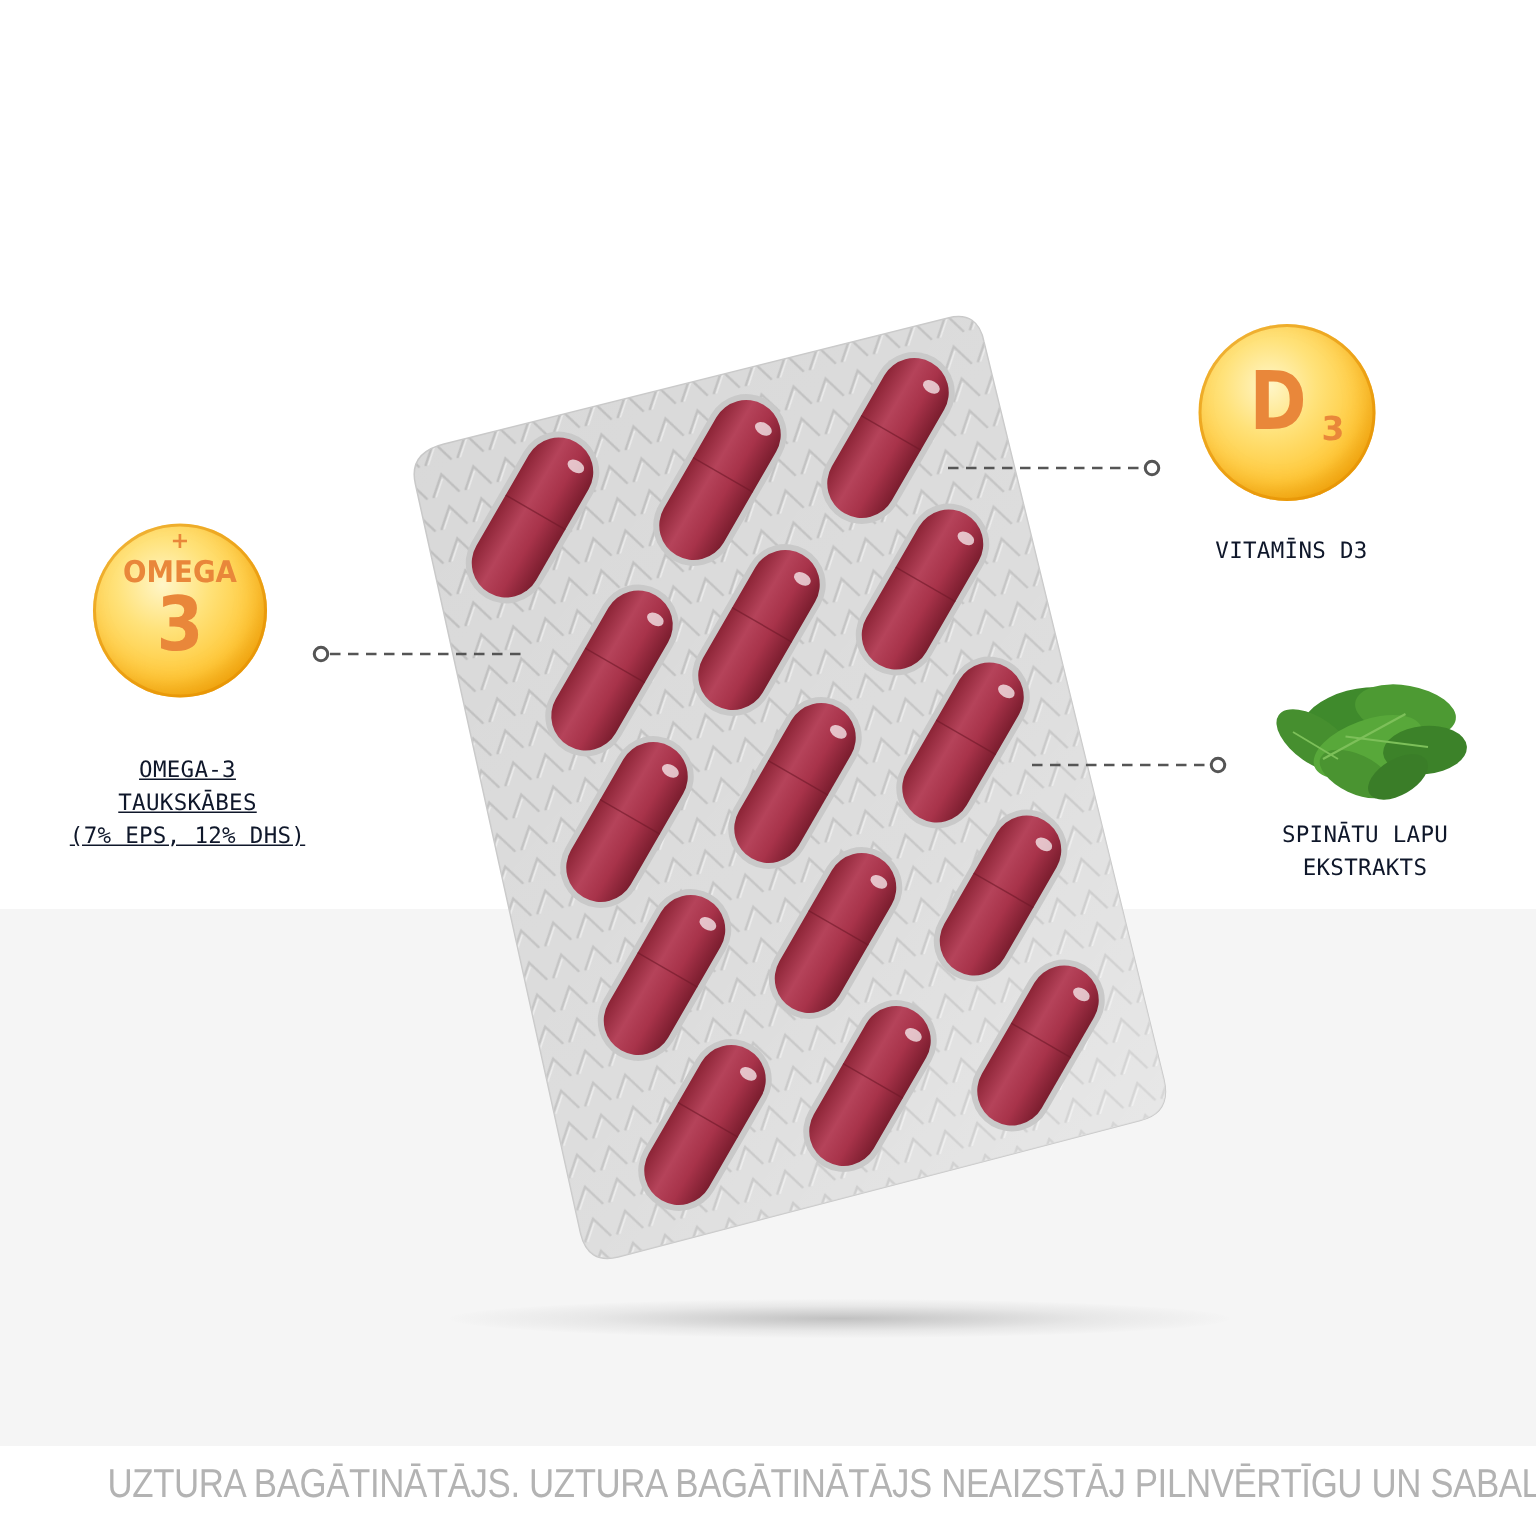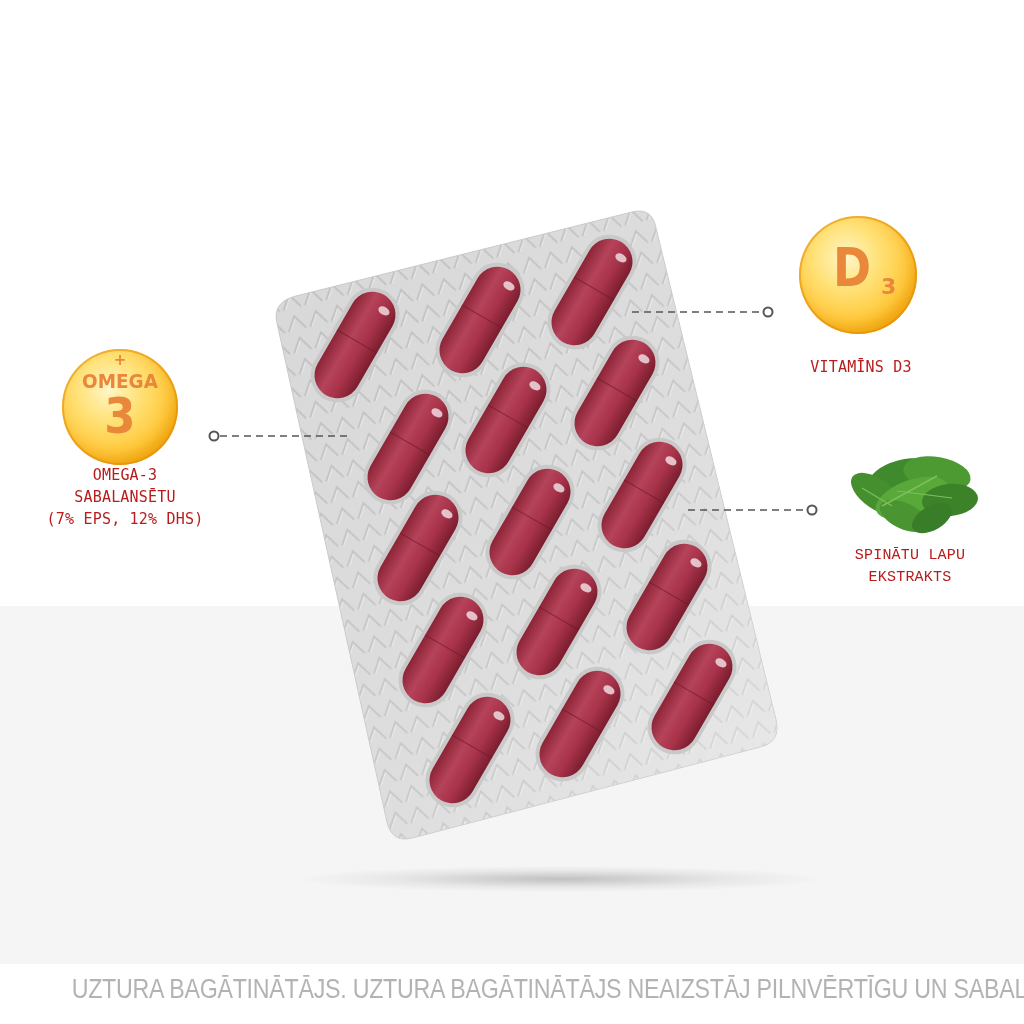--- a/index.html
+++ b/index.html
@@ -13,24 +13,24 @@
   .badge-omega{left:62px;top:349px;width:116px;height:116px;}
   .badge-d3{left:799px;top:216px;width:118px;height:118px;}
   .badge-inner{position:absolute;inset:0;border-radius:50%;
     background:radial-gradient(circle at 40% 35%, #fff6c8 0%, #ffe27a 30%, #ffc93a 62%, #f5a800 85%, #e39200 100%);
     box-shadow: inset 0 0 0 2px rgba(226,140,0,0.55), inset -6px -8px 14px rgba(220,130,0,0.35);}
   .omega-plus{position:absolute;left:0;width:100%;top:2px;text-align:center;font-family:"DejaVu Sans",sans-serif;font-weight:bold;font-size:15px;color:#e9873a;}
   .omega-word{position:absolute;left:0;width:100%;top:20px;text-align:center;font-family:"DejaVu Sans",sans-serif;font-weight:bold;font-size:20px;color:#e9873a;letter-spacing:0px;transform:scaleX(0.92);}
   .omega-num{position:absolute;left:0;width:100%;top:40px;text-align:center;font-family:"DejaVu Sans",sans-serif;font-weight:bold;font-size:50px;line-height:54px;color:#e9873a;transform:scaleX(0.9);}
   .d3-d{position:absolute;left:34px;top:22px;font-family:"DejaVu Sans",sans-serif;font-weight:bold;font-size:54px;line-height:60px;color:#e9873a;transform:scaleX(0.85);transform-origin:0 0;}
   .d3-sub{position:absolute;left:82px;top:58px;font-family:"DejaVu Sans",sans-serif;font-weight:bold;font-size:22px;color:#e9873a;}
-  .label{position:absolute;text-align:center;font-family:"DejaVu Sans Mono",monospace;font-size:15px;line-height:22px;color:#b91c1c;letter-spacing:0.2px;}
-  .label-omega{left:30px;top:464px;width:190px;}
+  .label{position:absolute;text-align:center;font-family:"DejaVu Sans Mono",monospace;font-size:15px;line-height:22px;color:#0f172a;letter-spacing:0.2px;}
+  .label-omega{left:30px;top:502px;width:190px;text-decoration:underline;}
   .label-d3{left:786px;top:356px;width:150px;}
-  .label-spinach{left:820px;top:545px;width:180px;font-family:Liberation Mono, monospace;}
+  .label-spinach{left:820px;top:545px;width:180px;}
   .spinach{position:absolute;left:842px;top:436px;width:140px;height:100px;}
 </style>
 </head>
 <body>
 
 <div class="band"></div>
 <div class="shadow"></div>
 
 <svg class="scene" width="1024" height="1024" viewBox="0 0 1024 1024">
   <defs>
@@ -167,21 +167,21 @@
 </svg>
 
 <div class="badge badge-omega">
   <div class="badge-inner"></div>
   <div class="omega-plus">+</div>
   <div class="omega-word">OMEGA</div>
   <div class="omega-num">3</div>
 </div>
 <div class="label label-omega">
   <div>OMEGA-3</div>
-  <div>SABALANSĒTU</div>
+  <div>TAUKSKĀBES</div>
   <div>(7% EPS, 12% DHS)</div>
 </div>
 
 <div class="badge badge-d3">
   <div class="badge-inner"></div>
   <div class="d3-d">D</div>
   <div class="d3-sub">3</div>
 </div>
 <div class="label label-d3">
   <div>VITAMĪNS D3</div>

